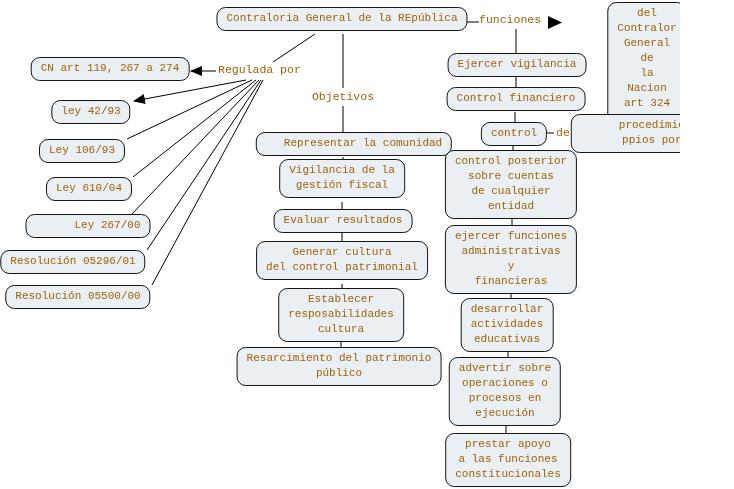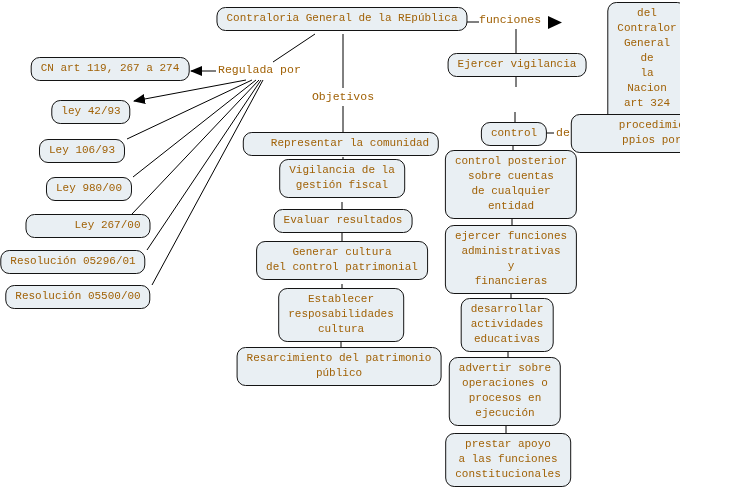--- a/index.html
+++ b/index.html
@@ -22,21 +22,21 @@
   
   .n-root{left:342px;top:7px;}
   .n-contralor{left:647px;top:2px;}
   .n-cn{left:110px;top:57px;}
   .n-ley42{left:91px;top:100px;}
   .n-ley106{left:82px;top:139px;}
   .n-ley610{left:89px;top:177px;}
   .n-ley267{left:88px;top:214px;padding-left:48px;}
   .n-res1{left:73px;top:250px;}
   .n-res2{left:78px;top:285px;}
-  .n-representar{left:341px;top:132px;padding-left:27px;}
+  .n-representar{left:354px;top:132px;padding-left:27px;}
   .n-vigilancia{left:342px;top:159px;}
   .n-evaluar{left:343px;top:209px;}
   .n-generar{left:342px;top:241px;}
   .n-establecer{left:341px;top:288px;}
   .n-resarcimiento{left:339px;top:347px;}
   .n-ejercerv{left:517px;top:53px;}
   .n-controlf{left:516px;top:87px;}
   .n-control{left:514px;top:122px;}
   .n-proced{left:646px;top:114px;padding-left:47px;}
   .n-posterior{left:511px;top:150px;}
@@ -99,40 +99,41 @@
   <div class="node n-root">Contraloria General de la REpública</div>
 
   <div class="link-label l-regulada">Regulada por</div>
   <div class="link-label l-objetivos">Objetivos</div>
   <div class="link-label l-funciones">funciones</div>
   <div class="link-label l-de">de</div>
 
   <div class="node n-cn">CN art 119, 267 a 274</div>
   <div class="node n-ley42">ley 42/93</div>
   <div class="node n-ley106">Ley 106/93</div>
-  <div class="node n-ley610">Ley 980/00</div>
+  <div class="node n-ley610">Ley 610/04</div>
   <div class="node n-ley267">Ley 267/00</div>
   <div class="node n-res1">Resolución 05296/01</div>
   <div class="node n-res2">Resolución 05500/00</div>
 
   <div class="node n-representar">Representar la comunidad</div>
   <div class="node n-vigilancia">Vigilancia de la
 gestión fiscal</div>
   <div class="node n-evaluar">Evaluar resultados</div>
   <div class="node n-generar">Generar cultura
 del control patrimonial</div>
   <div class="node n-establecer">Establecer
 resposabilidades
 cultura</div>
   <div class="node n-resarcimiento">Resarcimiento del patrimonio
 público</div>
 
   <div class="node n-contralor">del Contralor General de
 la  Nacion art 324 CN</div>
   <div class="node n-ejercerv">Ejercer vigilancia</div>
+  <div class="node n-controlf">Control financiero</div>
   <div class="node n-control">control</div>
   <div class="node n-proced">procedimiento,
 ppios por ley</div>
   <div class="node n-posterior">control posterior
 sobre cuentas
 de cualquier
 entidad</div>
   <div class="node n-ejercerf">ejercer funciones
 administrativas
 y

